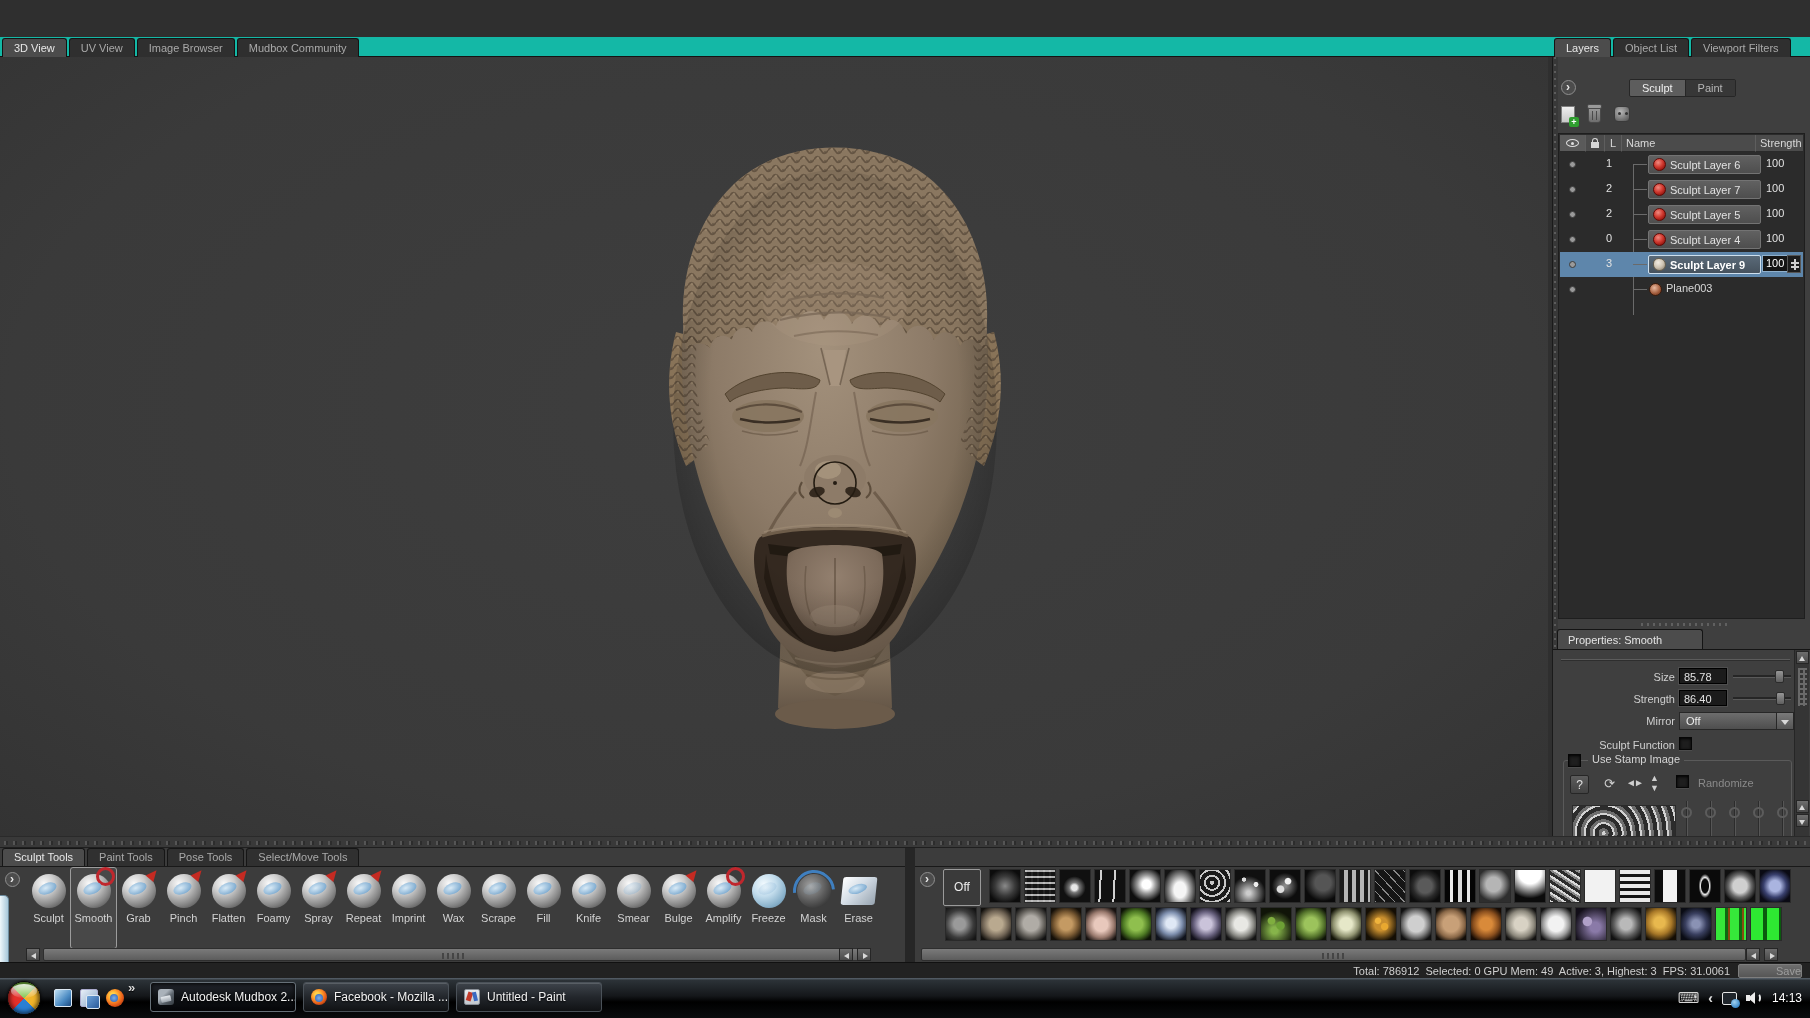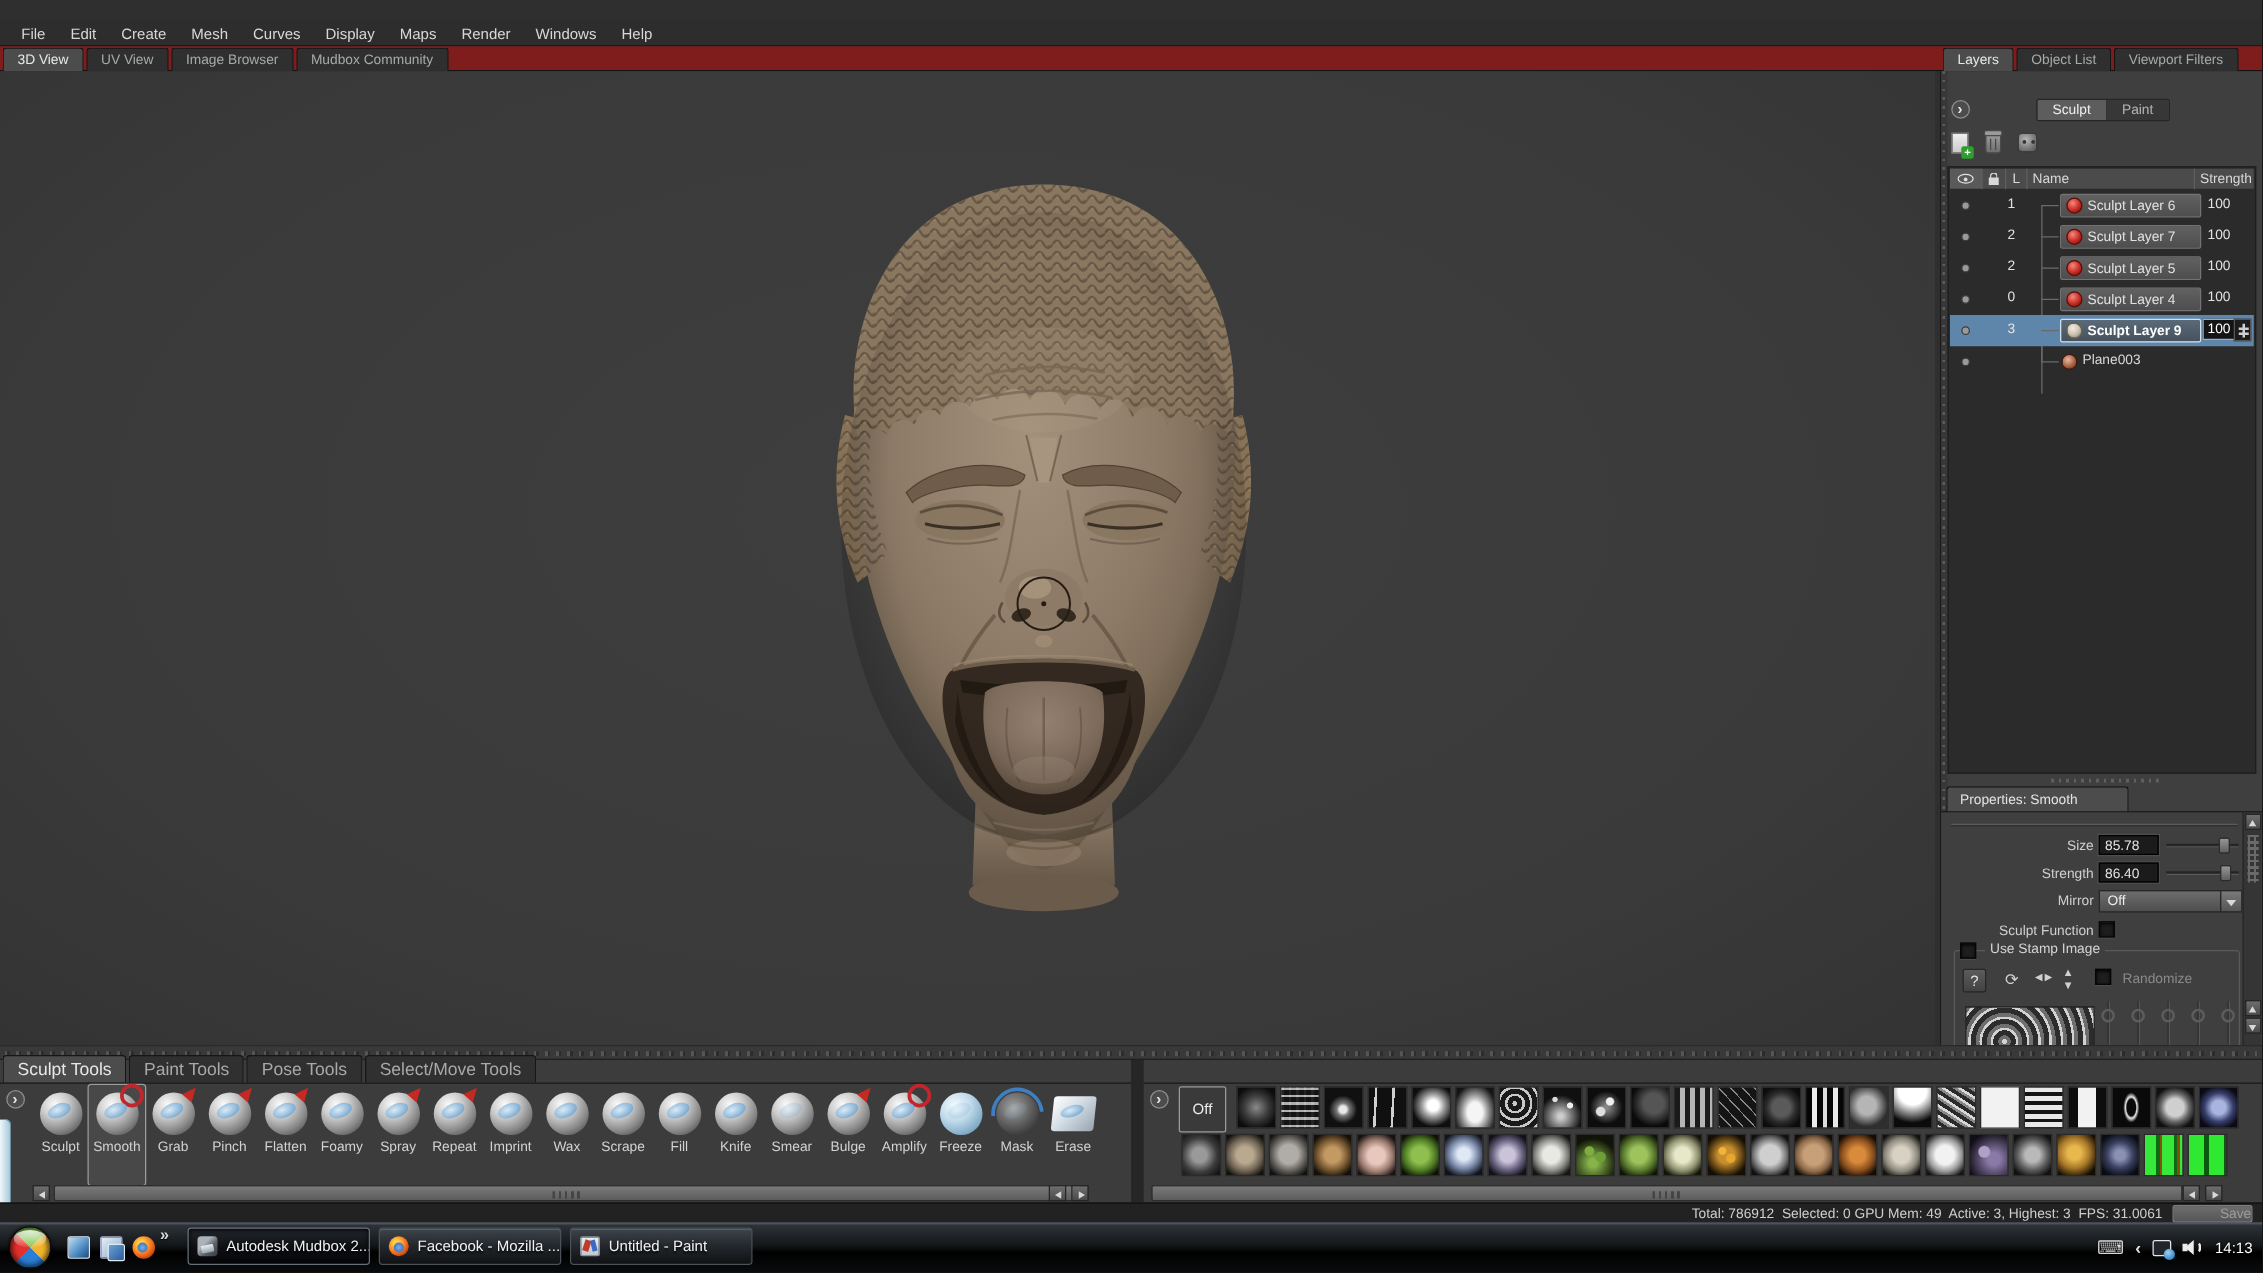--- a/index.html
+++ b/index.html
@@ -21,21 +21,21 @@
   .wb .g{position:absolute;left:50%;top:50%;transform:translate(-50%,-50%);color:#fff;font-size:9px;font-weight:bold;line-height:1}
   .wb.min .g{top:70%}
   .wb.rest .g{font-size:8px}
 
   
   .menubar{position:absolute;left:0;top:17px;right:0;height:20px;background:#2d2d2d;border-bottom:1px solid #191919;
     display:flex;align-items:center;padding-left:8px;gap:2px}
   .mitem{padding:2px 9px;color:#d8d8d8;font-size:12px}
 
   
-  .tabstrip{position:absolute;left:0;top:37px;right:0;height:20px;background:#7f1d1d;border-bottom:1px solid #141414}
+  .tabstrip{position:absolute;left:0;top:37px;right:0;height:20px;background:#14b8a6;border-bottom:1px solid #141414}
   .vtabs{position:absolute;left:2px;top:0;display:flex;gap:2px;height:20px;align-items:flex-end}
   .ptabs{position:absolute;left:1554px;top:0;display:flex;gap:2px;height:20px;align-items:flex-end}
   .tab{padding:3px 11px 3px;background:#2f2f2f;color:#a9a9a9;font-size:11px;border:1px solid #141414;border-bottom:none;
        border-radius:3px 3px 0 0;white-space:nowrap;height:19px}
   .tab.on{background:#4c4c4c;color:#e8e8e8}
 
   
   .viewport{position:absolute;left:0;top:57px;width:1548px;height:779px;
     background:radial-gradient(ellipse at 50% 45%,#3e3e3e 0%,#3a3a3a 70%,#333 100%)}
 
@@ -141,21 +141,21 @@
   .divdots{position:absolute;left:0;top:836px;right:0;height:12px;background:#393939;border-top:1px solid #2a2a2a;border-bottom:1px solid #1f1f1f}
   .divdots::after{content:"";position:absolute;left:4px;right:4px;top:4px;height:4px;
     background:repeating-linear-gradient(90deg,#555 0 2px,#2c2c2c 2px 4px,transparent 4px 9px)}
 
   
   .tray{position:absolute;top:848px;height:114px;background:#3c3c3c}
   .tray-left{left:0;width:905px}
   .tray-right{left:915px;right:0}
   .traysep{position:absolute;left:905px;top:848px;width:10px;height:114px;background:#262626}
   .ttabs{position:absolute;left:2px;top:0;display:flex;gap:2px;align-items:flex-end;height:18px}
-  .ttab{padding:2px 11px 3px;background:#303030;color:#a9a9a9;font-size:14px;border:1px solid #161616;border-bottom:none;border-radius:3px 3px 0 0;white-space:nowrap}
+  .ttab{padding:2px 11px 3px;background:#303030;color:#a9a9a9;font-size:11px;border:1px solid #161616;border-bottom:none;border-radius:3px 3px 0 0;white-space:nowrap}
   .ttab.on{background:#4c4c4c;color:#e8e8e8}
   .shelfline{position:absolute;left:0;top:18px;right:0;height:1px;background:#191919}
   .tools{position:absolute;left:26px;top:20px;display:flex}
   .tool{width:45px;height:80px;position:relative;text-align:center;padding-top:6px}
   .tool.on{background:#484848;outline:1px solid #9c9c9c;border-radius:2px}
   .ticon{width:34px;height:34px;border-radius:50%;margin:0 auto;position:relative;
     background:radial-gradient(circle at 35% 28%,#fafafa,#cdcdcd 32%,#8a8a8a 64%,#515151 88%)}
   .ticon::after{content:"";position:absolute;left:6px;top:9px;width:19px;height:11px;border-radius:50%;
     background:radial-gradient(ellipse at 42% 40%,#d8ebf8,#74a6cf 75%,transparent 78%);transform:rotate(-22deg);opacity:.92}
   .v-plain::after{opacity:.35}
@@ -219,32 +219,20 @@
   .spk::after{content:"";position:absolute;left:2px;top:1px;border-top:6px solid transparent;border-bottom:6px solid transparent;border-right:7px solid #ececec}
   .spk .wave{position:absolute;left:8px;top:2px;width:7px;height:10px;border:2px solid transparent;border-right-color:#ececec;border-radius:50%}
   .clock{color:#fff;font-size:12px;text-shadow:0 1px 2px #000;margin-right:4px}
 </style>
 </head>
 <body>
 
 <div id="app">
 
 
-  <div class="menubar">
-    <div class="mitem">File</div>
-      <div class="mitem">Edit</div>
-      <div class="mitem">Create</div>
-      <div class="mitem">Mesh</div>
-      <div class="mitem">Curves</div>
-      <div class="mitem">Display</div>
-      <div class="mitem">Maps</div>
-      <div class="mitem">Render</div>
-      <div class="mitem">Windows</div>
-      <div class="mitem">Help</div>
-  </div>
 
   <div class="tabstrip">
     <div class="vtabs">
       <div class="tab on">3D View</div>
         <div class="tab">UV View</div>
         <div class="tab">Image Browser</div>
         <div class="tab">Mudbox Community</div>
     </div>
     <div class="ptabs">
       <div class="tab on">Layers</div>

